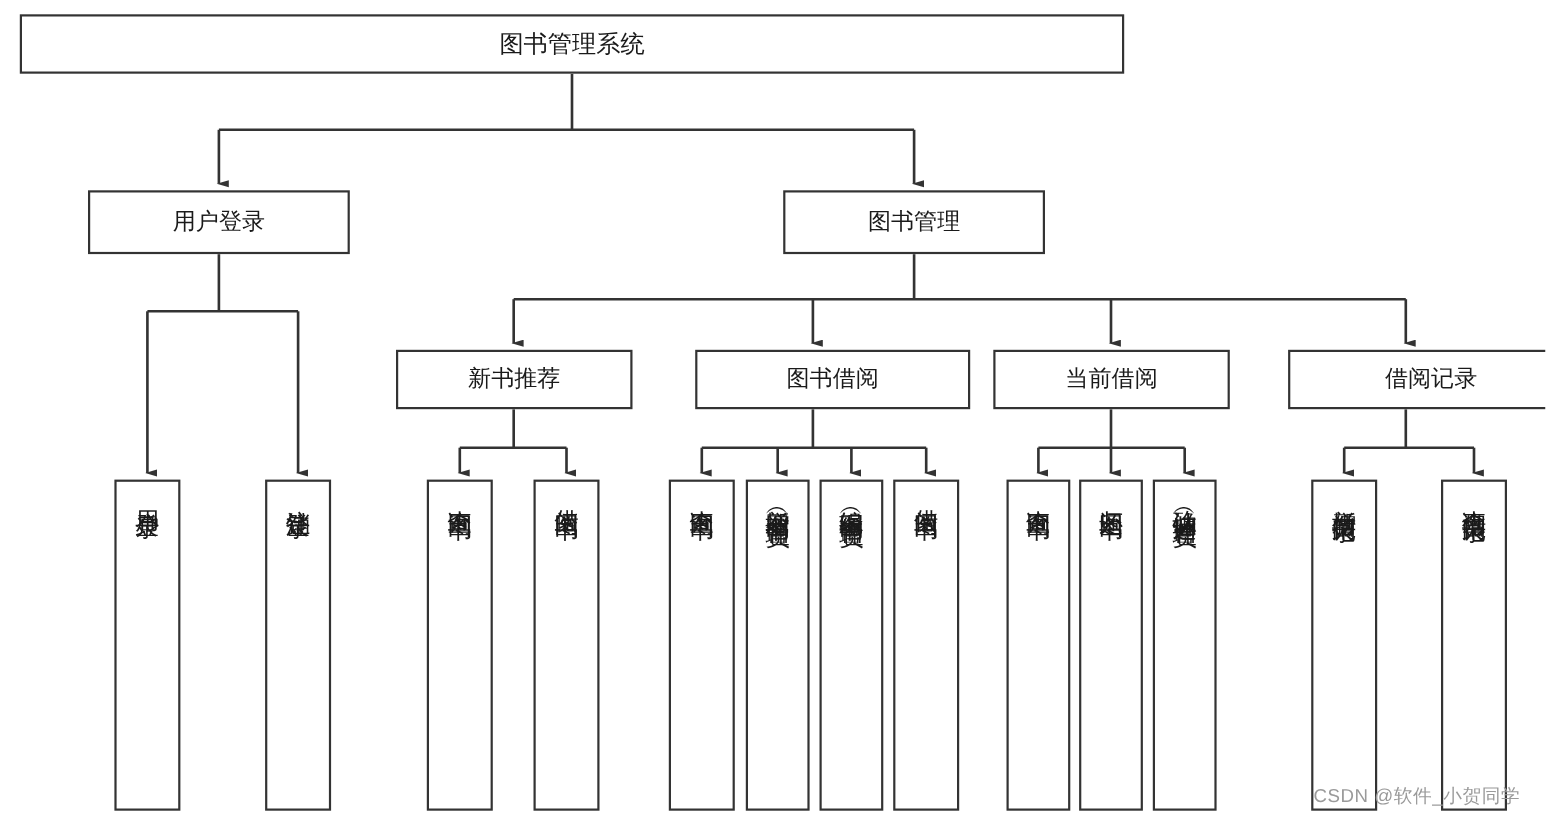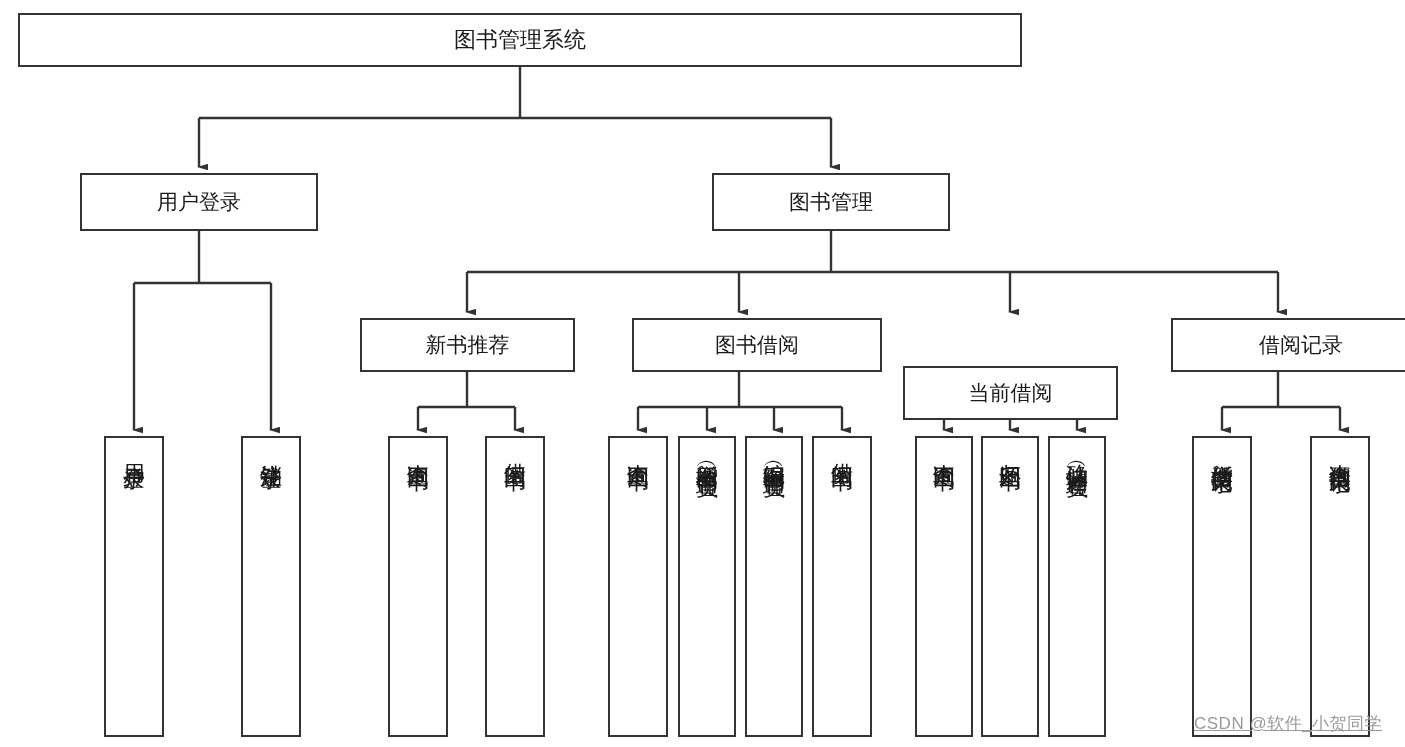--- a/index.html
+++ b/index.html
@@ -135,21 +135,21 @@
   <div class="node h" style="left:712px; top:173px; width:238px; height:58px;">
     <span class="txt">图书管理</span>
   </div>
 
   <div class="node h" style="left:360px; top:318px; width:215px; height:54px;">
     <span class="txt">新书推荐</span>
   </div>
   <div class="node h" style="left:632px; top:318px; width:250px; height:54px;">
     <span class="txt">图书借阅</span>
   </div>
-  <div class="node h" style="left:903px; top:318px; width:215px; height:54px;margin-top:48px;">
+  <div class="node h" style="left:903px; top:318px; width:215px; height:54px;">
     <span class="txt">当前借阅</span>
   </div>
   <div class="node h" style="left:1171px; top:318px; width:260px; height:54px;">
     <span class="txt">借阅记录</span>
   </div>
 
   <div class="node v" style="left:104px; top:436px; width:60px; height:301px;">
     <span class="txt">用户登录</span>
   </div>
   <div class="node v" style="left:241px; top:436px; width:60px; height:301px;">
@@ -186,15 +186,15 @@
     <span class="txt">确认归还（管理员）</span>
   </div>
 
   <div class="node v" style="left:1192px; top:436px; width:60px; height:301px;">
     <span class="txt">新增借阅记录</span>
   </div>
   <div class="node v" style="left:1310px; top:436px; width:60px; height:301px;">
     <span class="txt">查询借阅记录</span>
   </div>
 
-  <div class="watermark" style="left:1194px; top:712px;text-decoration:underline;">CSDN @软件_小贺同学</div>
+  <div class="watermark" style="left:1194px; top:712px;">CSDN @软件_小贺同学</div>
 
 </div>
 
 </body></html>

